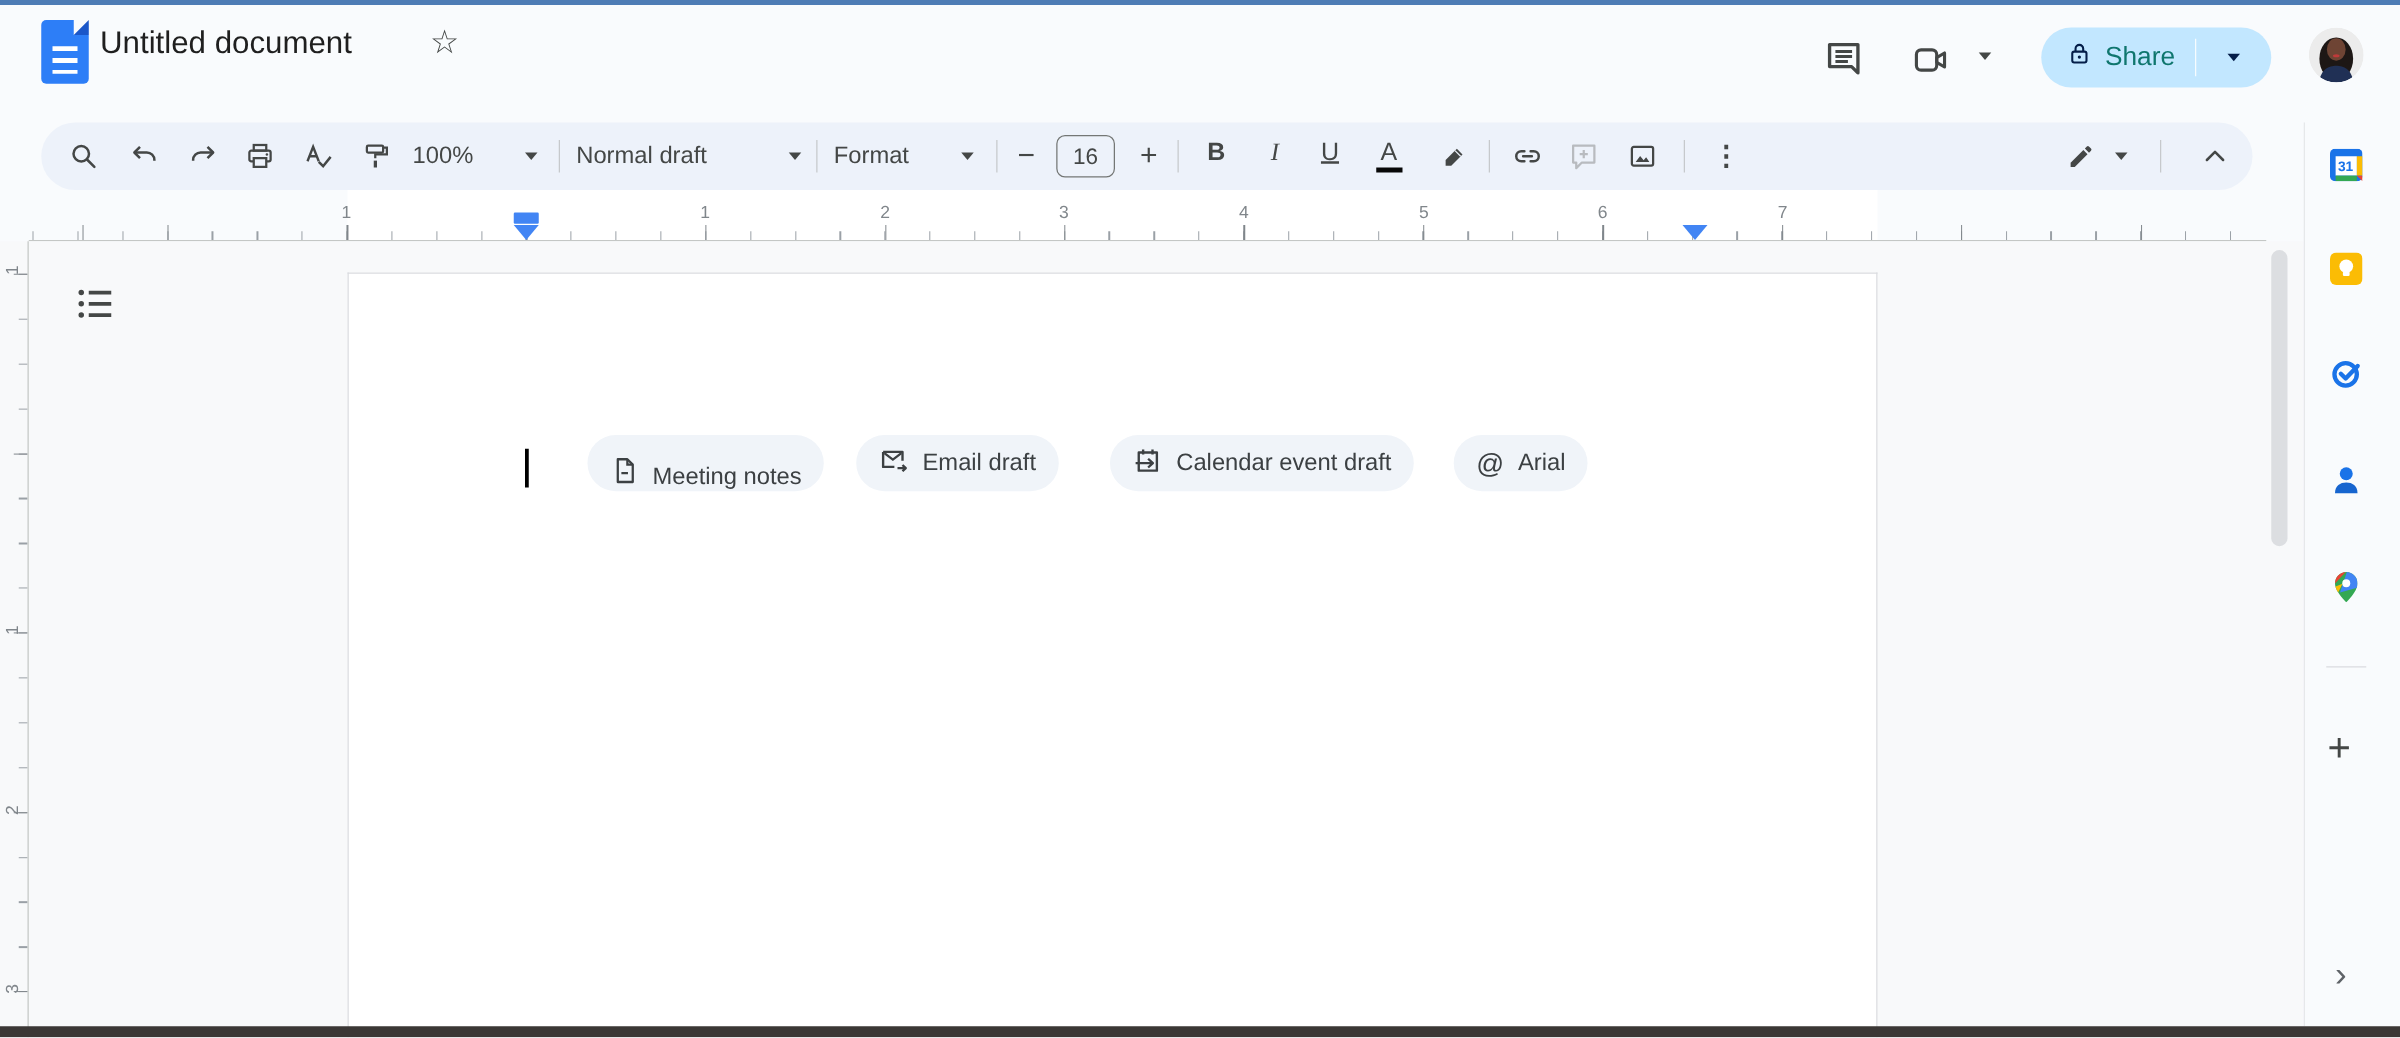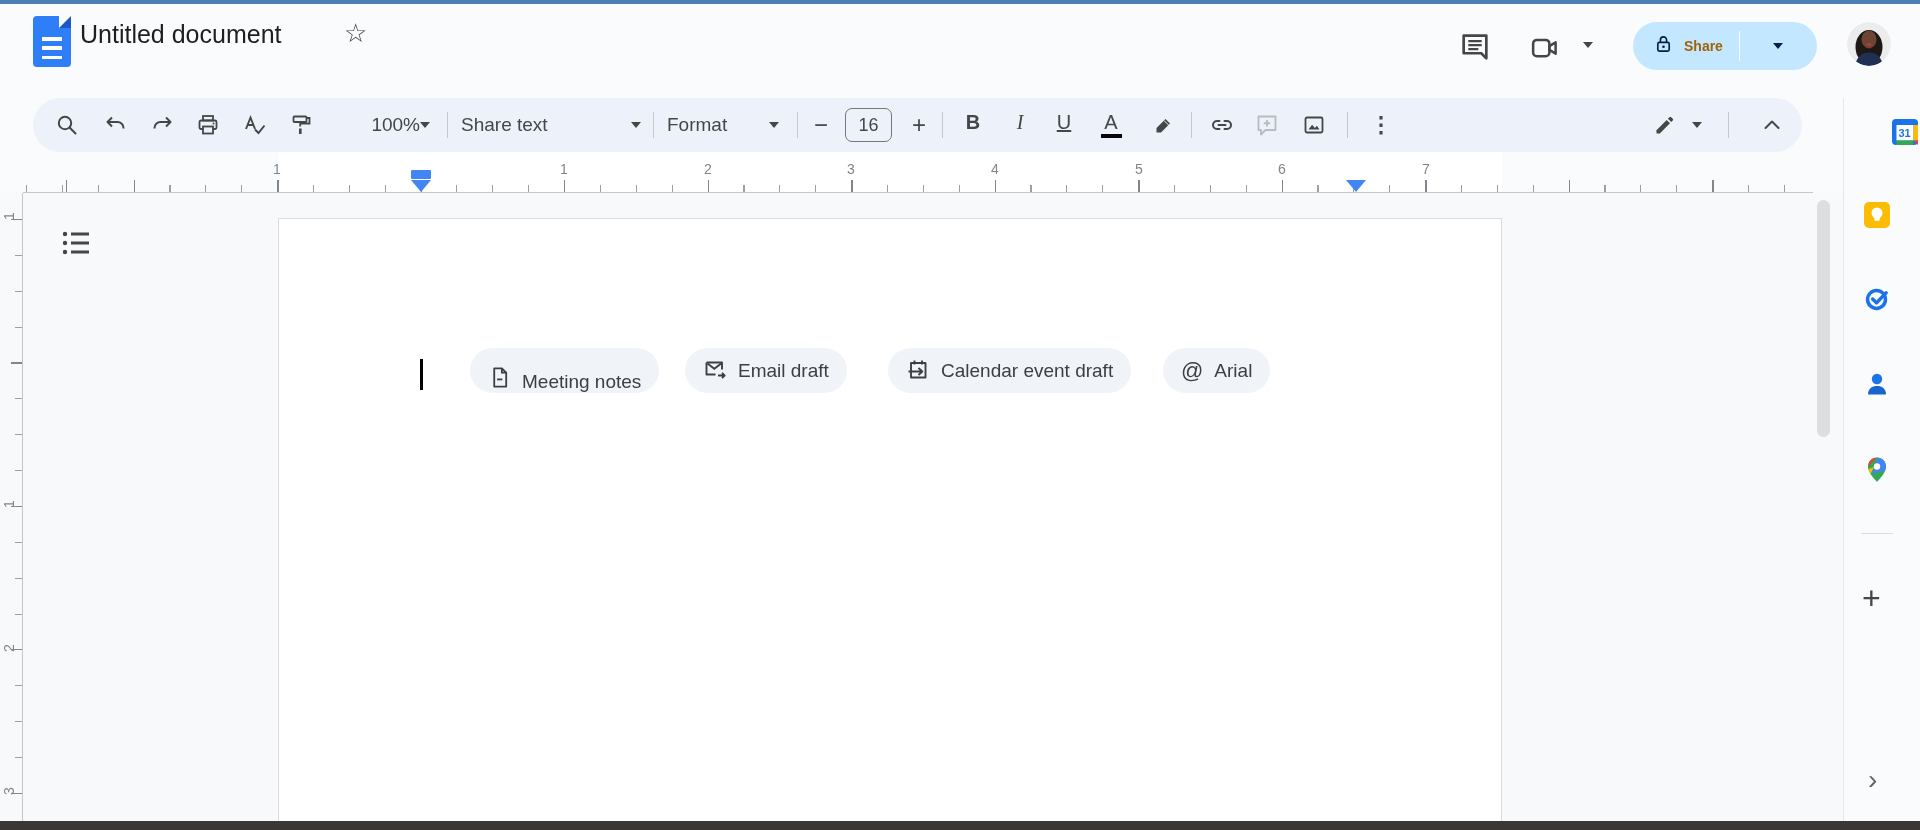--- a/index.html
+++ b/index.html
@@ -29,21 +29,21 @@
 
   .menubar { left:84px; top:57px; display:flex; }
   .menu-item { font-size:19px; color:#1f1f1f; padding:3px 13px; border-radius:6px; cursor:pointer; white-space:nowrap; }
 
   .hdr-icon-btn { cursor:pointer; }
   .hdr-icon-btn svg { display:block; }
 
   .share-btn { left:1633px; top:22px; width:184px; height:48px; background:#c2e7ff; border-radius:24px;
     display:flex; align-items:center; }
   .share-main { display:flex; align-items:center; gap:10px; padding:0 16px 0 20px; height:100%; cursor:pointer; }
-  .share-label { font-size:14px; color:#a16207; font-weight:700; }
+  .share-label { font-size:21px; color:#0f766e; font-weight:400; }
   .share-divider { width:1px; height:30px; background:rgba(255,255,255,.85); }
   .share-caret-wrap { flex:1; display:flex; justify-content:center; align-items:center; height:100%; cursor:pointer; }
 
   .caret-down { width:0; height:0; border-left:5.5px solid transparent; border-right:5.5px solid transparent;
     border-top:6.5px solid #444746; display:inline-block; }
   .caret-navy { border-top-color:#041e49; }
 
   .avatar { left:1847px; top:22px; width:44px; height:44px; border-radius:50%; overflow:hidden; cursor:pointer; }
 
   
@@ -204,28 +204,28 @@
         <path d="M12 16.5 l3.5 3.5 6 -7.5" fill="none" stroke="#444746" stroke-width="2"></path>
       </svg>
     </div>
     <div class="tb" style="left:256px;">
       <svg width="24" height="24" viewBox="0 0 24 24">
         <rect x="4.5" y="3.5" width="13" height="5.5" rx="1" fill="none" stroke="#444746" stroke-width="1.8"></rect>
         <path d="M17.5 5 h3 v5.5 h-9.3 v3" fill="none" stroke="#444746" stroke-width="1.8"></path>
         <rect x="10" y="15.5" width="2.6" height="5.5" fill="#444746"></rect>
       </svg>
     </div>
-    <div class="tb-text" style="left:297px; width:100px;justify-content:flex-end;">
+    <div class="tb-text" style="left:297px; width:100px;">
       <span>100%</span>
       <span class="caret-down"></span>
     </div>
     <div class="tb-divider" style="left:414px;"></div>
 
     <div class="tb-text" style="left:428px; width:180px;">
-      <span>Share text</span>
+      <span>Normal draft</span>
       <span class="caret-down"></span>
     </div>
     <div class="tb-divider" style="left:620px;"></div>
 
     <div class="tb-text" style="left:634px; width:112px;">
       <span>Format</span>
       <span class="caret-down"></span>
     </div>
     <div class="tb-divider" style="left:764px;"></div>
 
@@ -365,21 +365,21 @@
 
   <div class="chip" style="left:1163px;">
     <span class="at-glyph">@</span>
     <span class="chip-label">Arial</span>
   </div>
 
   <div class="abs scrollbar-thumb"></div>
 
   <div class="abs sidebar"></div>
 
-  <div class="side-btn" style="top:119px;margin-left:28px;">
+  <div class="side-btn" style="top:119px;">
     <svg width="26" height="26" viewBox="0 0 26 26">
       <rect width="26" height="26" rx="4" fill="#1a73e8"></rect>
       <rect x="4.5" y="6" width="17" height="15.5" fill="#fff"></rect>
       <rect x="21.5" y="6" width="4.5" height="15.5" fill="#fbbc04"></rect>
       <rect x="4.5" y="21.5" width="17" height="4.5" fill="#34a853"></rect>
       <path d="M21.5 21.5 h4.5 v4.5 z" fill="#ea4335"></path>
       <text x="12.5" y="17.5" text-anchor="middle" font-size="11" font-weight="bold" fill="#1a73e8" font-family="Liberation Sans, sans-serif">31</text>
     </svg>
   </div>
 

